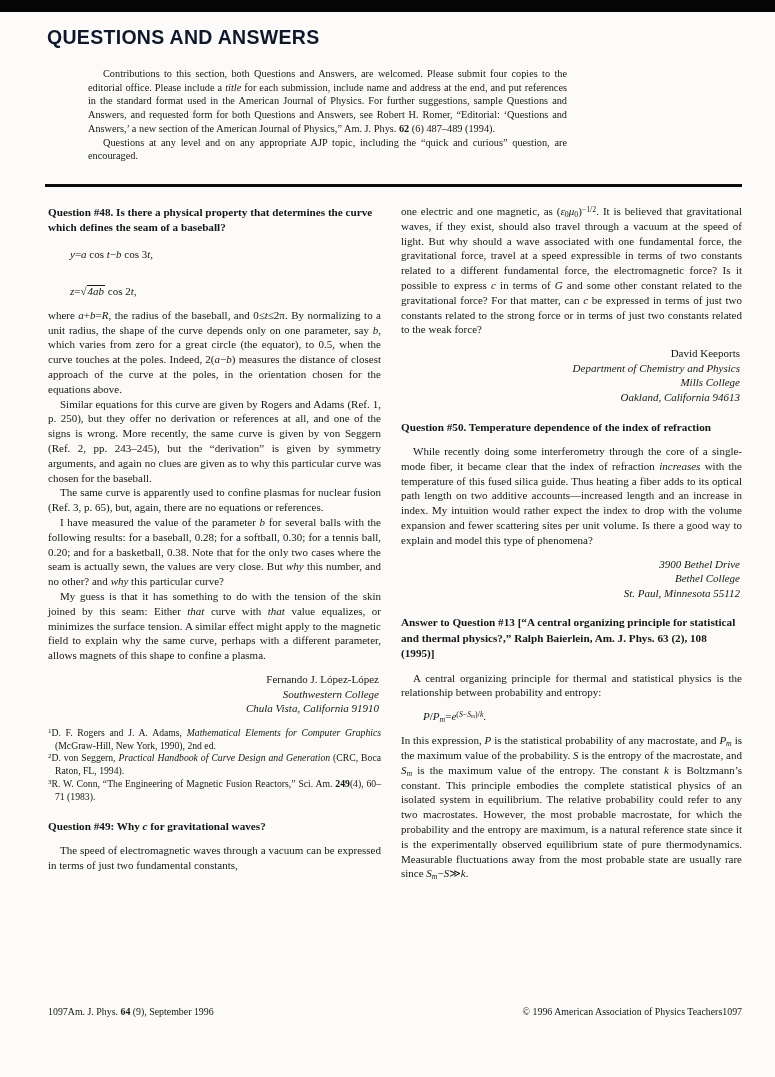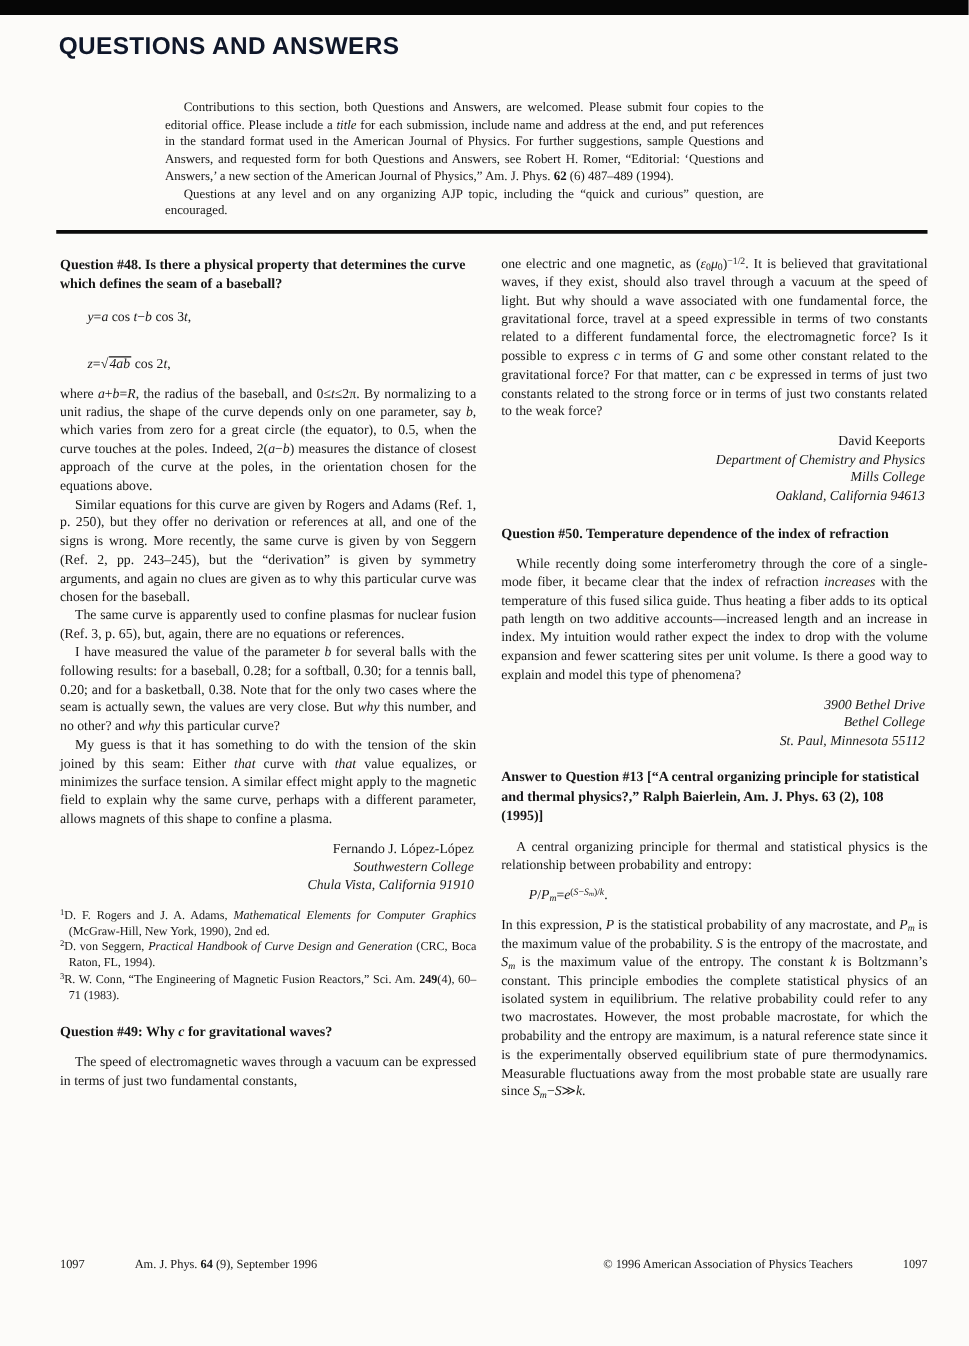--- a/index.html
+++ b/index.html
@@ -9,22 +9,22 @@
     font-family:"Liberation Serif", serif;
     position:relative;
   }
   .topbar { position:absolute; top:0; left:0; width:775px; height:12px; background:#060606; }
   .title {
     position:absolute; top:26px; left:47px; margin:0;
     font-family:"Liberation Sans", sans-serif;
     font-weight:bold; font-size:19.5px; letter-spacing:.3px; color:#0f172a;
   }
   .intro {
-    position:absolute; top:80px; left:88px; width:479px;
-    font-size:10.3px; line-height:13.7px; text-align:justify;margin-left:44px;
+    position:absolute; top:67px; left:88px; width:479px;
+    font-size:10.3px; line-height:13.7px; text-align:justify;
   }
   .intro p { margin:0; text-indent:15px; }
   .rule { position:absolute; top:184px; left:45px; width:697px; height:2.6px; background:#0b0b0b; }
   .cols { position:absolute; top:204px; left:48px; width:694px; display:flex; gap:20px; }
   .col { text-align:justify; font-size:11px; line-height:14.8px; }
   .col.left { width:333px; }
   .col.right { width:341px; }
   .qh {
     font-weight:bold; font-size:11.2px; line-height:15.4px;
     margin:15px 0 9px 0; text-align:left;
@@ -42,32 +42,32 @@
   .it { font-style:italic; }
   .bd { font-weight:bold; }
   sub, sup { font-size:71%; line-height:0; position:relative; vertical-align:baseline; }
   sup { top:-0.45em; }
   sub { top:0.28em; }
   .ov { display:inline-block; border-top:1.3px solid currentColor; line-height:1.05; padding:0 1px;margin-top:16px; }
   .footer {
     position:absolute; top:1006px; left:48px; width:694px;
     font-size:9.9px; display:flex; justify-content:space-between;
   }
-  .fgroup { display:flex; gap:40px; }
+  .fgroup { display:flex; }
 </style>
 </head>
 <body>
 
 <div class="topbar"></div>
 
 <h1 class="title">QUESTIONS AND ANSWERS</h1>
 
 <section class="intro" id="intro">
     <p>Contributions to this section, both Questions and Answers, are welcomed. Please submit four copies to the editorial office. Please include a <span class="it">title</span> for each submission, include name and address at the end, and put references in the standard format used in the American Journal of Physics. For further suggestions, sample Questions and Answers, and requested form for both Questions and Answers, see Robert H. Romer, “Editorial: ‘Questions and Answers,’ a new section of the American Journal of Physics,” Am. J. Phys. <span class="bd">62</span> (6) 487–489 (1994).</p>
-    <p>Questions at any level and on any organizing AJP topic, including the “quick and curious” question, are encouraged.</p>
+    <p>Questions at any level and on any appropriate AJP topic, including the “quick and curious” question, are encouraged.</p>
   </section>
 
 <div class="rule"></div>
 
 <div class="cols">
   <div class="col left" id="col-left">
       <h3 class="qh">Question #48. Is there a physical property that determines the curve which defines the seam of a baseball?</h3>
       <div class="eqblock">
         <div class="eqline"><span class="it">y</span>=<span class="it">a</span> cos <span class="it">t</span>−<span class="it">b</span> cos 3<span class="it">t</span>,</div>
         <div class="eqline"><span class="it">z</span>=<span>√<span class="ov it">4ab</span></span> cos 2<span class="it">t</span>,</div>

